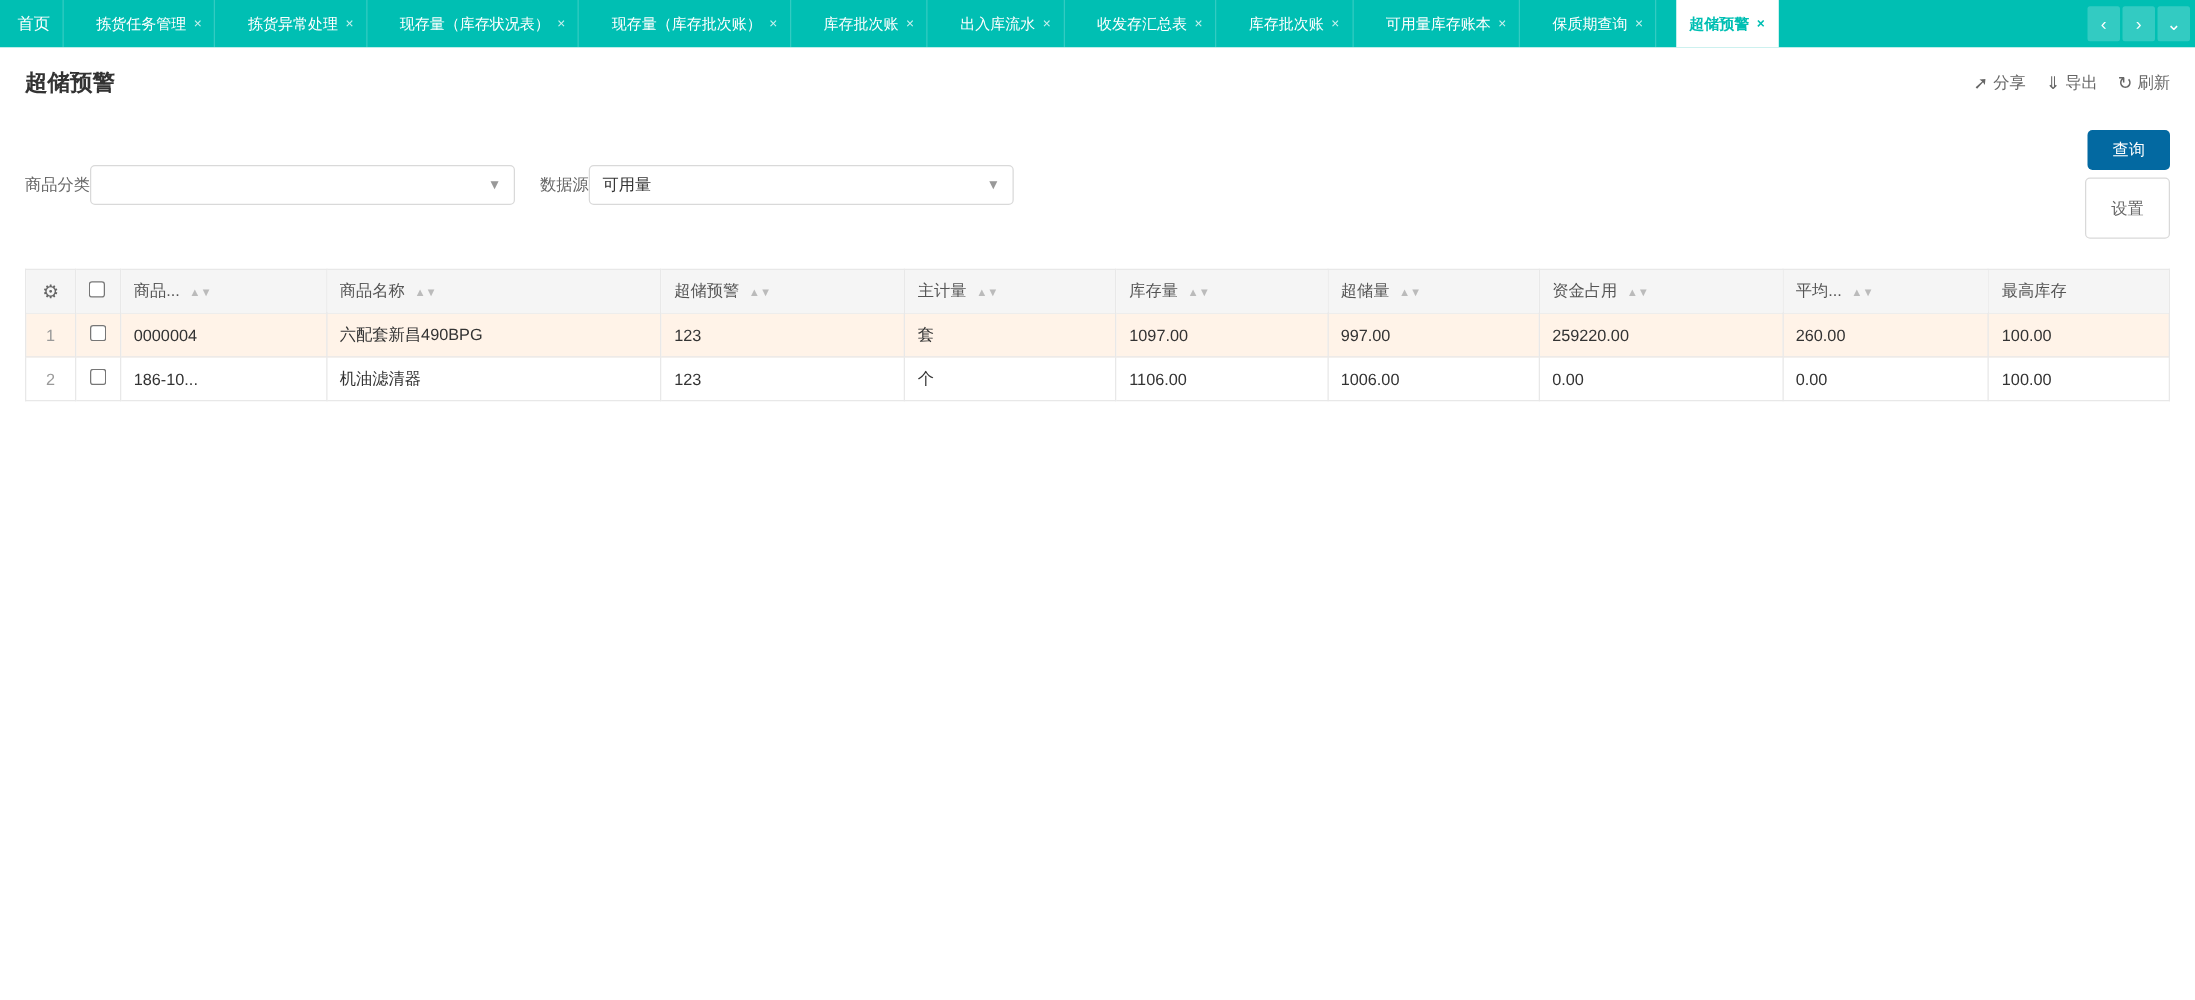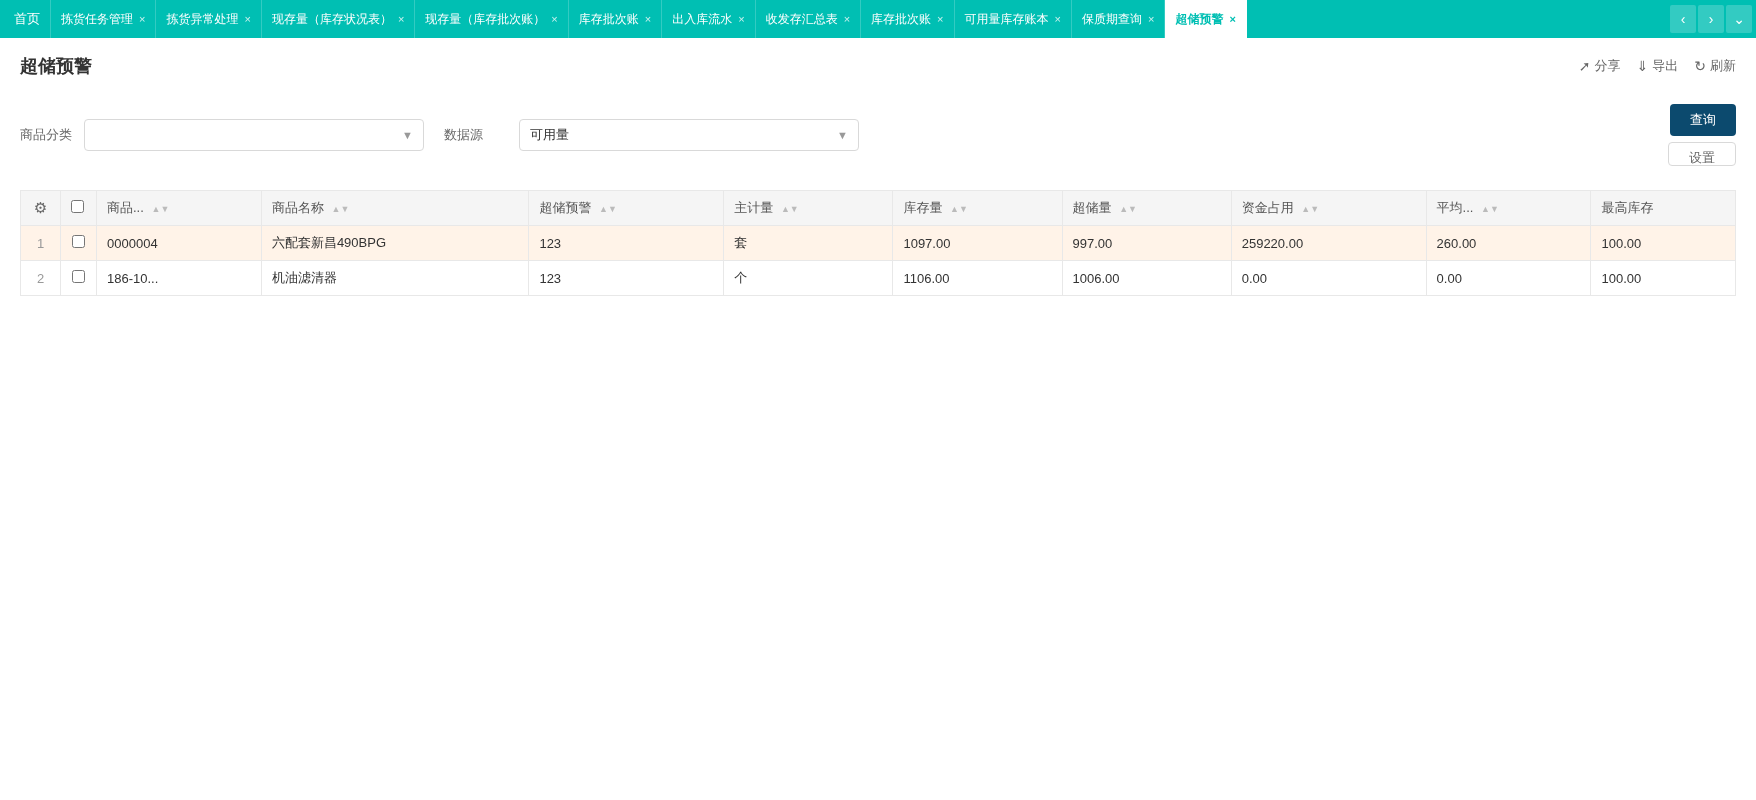--- a/index.html
+++ b/index.html
@@ -6,21 +6,21 @@
     body { font-family: 'Microsoft YaHei', Arial, sans-serif; font-size: 13px; background: #f5f5f5; color: #333; }
 
     
     .top-nav {
       background: #00bfb3;
       display: flex;
       align-items: center;
       height: 38px;
       padding: 0 4px;
       overflow: hidden;
-      gap: 0;
+      gap: 16px;
     }
     .nav-tab {
       display: flex;
       align-items: center;
       padding: 0 10px;
       height: 38px;
       color: #fff;
       font-size: 12px;
       white-space: nowrap;
       cursor: pointer;
@@ -100,21 +100,21 @@
     .filter-bar {
       display: flex;
       align-items: center;
       gap: 20px;
       margin-bottom: 14px;
       padding: 10px 0;
     }
     .filter-item {
       display: flex;
       align-items: center;
-      gap: 12px;
+      gap: 0;
     }
     .filter-label { color: #666; font-size: 13px; white-space: nowrap; }
     .filter-select {
       display: flex;
       align-items: center;
       border: 1px solid #d9d9d9;
       border-radius: 4px;
       padding: 4px 10px;
       background: #fff;
       cursor: pointer;
@@ -128,43 +128,42 @@
       display: flex;
       align-items: center;
       border: 1px solid #d9d9d9;
       border-radius: 4px;
       background: #fff;
       cursor: pointer;
       min-width: 340px;
       height: 32px;
       padding: 0 10px;
       justify-content: space-between;
-      margin-left: 24px;
     }
     .filter-value { color: #333; font-size: 13px; }
 
     .btn-query {
-      background: #0c4a6e;
+      background: #0369a1;
       color: #fff;
       border: none;
       border-radius: 4px;
       padding: 6px 20px;
       font-size: 13px;
       cursor: pointer;
       height: 32px;
     }
     .btn-set {
       background: #fff;
       color: #666;
       border: 1px solid #d9d9d9;
       border-radius: 4px;
       padding: 6px 20px;
       font-size: 13px;
       cursor: pointer;
-      height: 24px;
+      height: 49px;
     }
 
     .filter-buttons {
       margin-left: auto;
       display: flex;
       flex-direction: column;
       gap: 6px;
       align-items: flex-end;
     }
 

